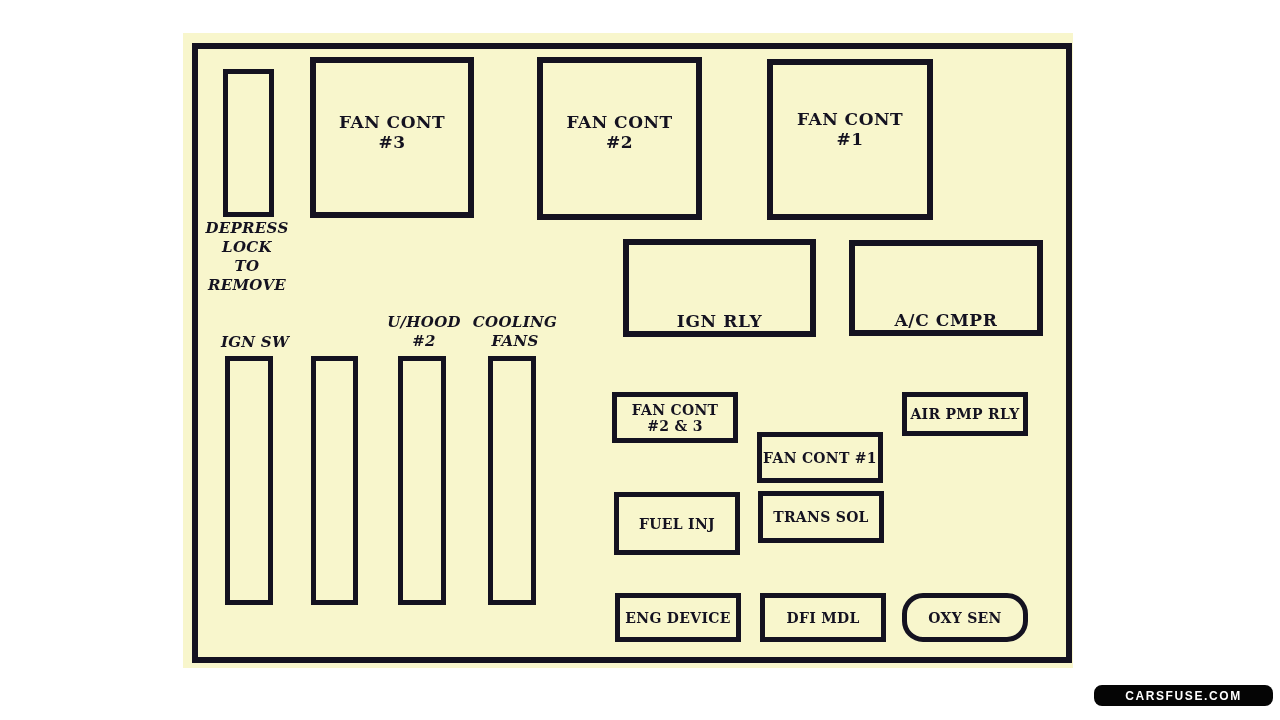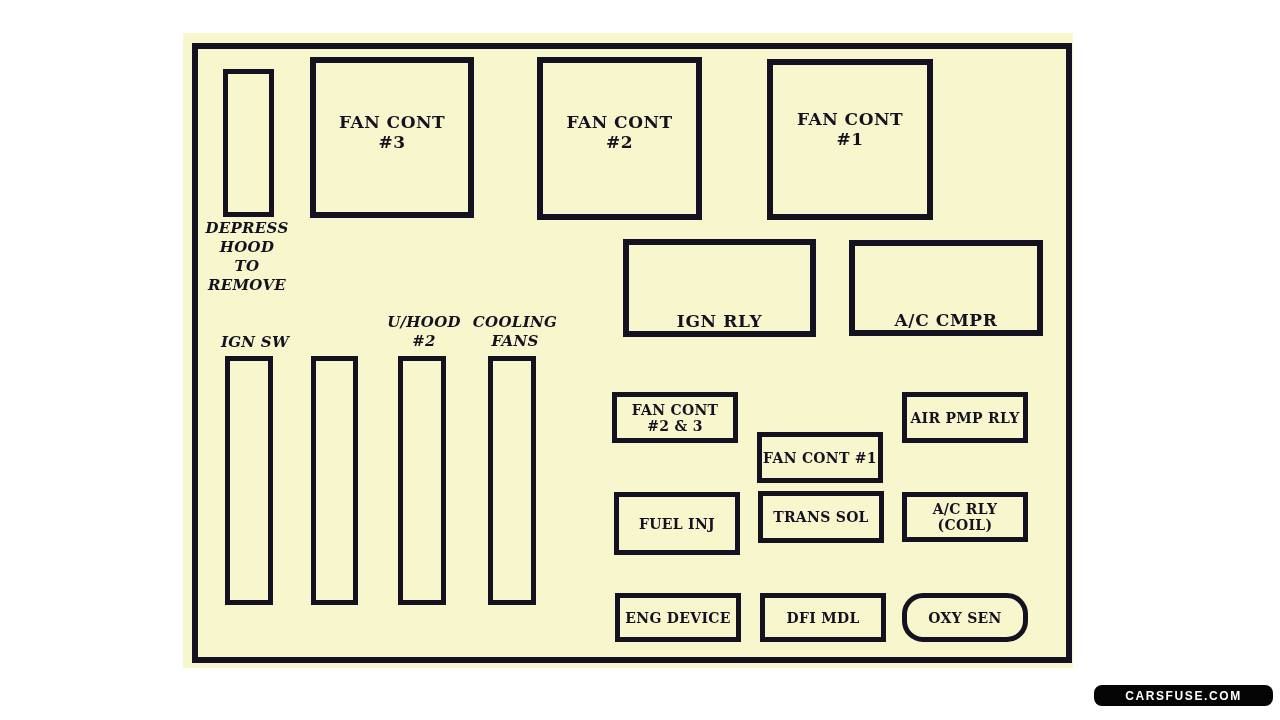--- a/index.html
+++ b/index.html
@@ -48,21 +48,21 @@
   .depress-label{left:201px;top:219px;width:92px;font-size:15px;line-height:19px;letter-spacing:.3px;}
   .ignsw-label{left:213px;top:333px;width:84px;font-size:15px;letter-spacing:.3px;}
   .uhood-label{left:383px;top:313px;width:82px;font-size:15px;line-height:19px;letter-spacing:.3px;}
   .cooling-label{left:471px;top:313px;width:88px;font-size:15px;line-height:19px;letter-spacing:.3px;}
 
   
   .small{position:absolute;width:126px;border:5px solid var(--line);display:flex;flex-direction:column;align-items:center;justify-content:center;}
   .small span{display:block;text-align:center;font-weight:bold;font-size:14px;line-height:16px;letter-spacing:.3px;}
   .r1c1{left:612px;top:392px;height:51px;}
   .r1c2{left:757px;top:392px;height:51px;margin-top:40px;}
-  .r1c3{left:902px;top:392px;height:51px;}
+  .r1c3{left:902px;top:392px;height:44px;}
   .r2c1{left:614px;top:492px;height:63px;}
   .r2c2{left:758px;top:491px;height:52px;}
   .r2c3{left:902px;top:492px;height:50px;}
   .r3c1{left:615px;top:593px;height:49px;}
   .r3c2{left:760px;top:593px;height:49px;}
   .r3c3{left:902px;top:593px;height:49px;border-radius:21px;}
 
   
   .badge{
     position:absolute;left:1094px;top:685px;width:179px;height:21px;
@@ -76,21 +76,21 @@
 <body>
 
 <div class="stage">
 
   <div class="panel"></div>
   <div class="outline"></div>
 
   <div class="slot depress-slot"></div>
   <div class="txt depress-label">
     <span>DEPRESS</span>
-    <span>HOOD</span>
+    <span>LOCK</span>
     <span>TO</span>
     <span>REMOVE</span>
   </div>
 
   <div class="box bigbox fc3">
     <span>FAN CONT</span>
     <span>#3</span>
   </div>
   <div class="box bigbox fc2">
     <span>FAN CONT</span>
@@ -135,24 +135,20 @@
   <div class="small r1c3">
     <span>AIR PMP RLY</span>
   </div>
 
   <div class="small r2c1">
     <span>FUEL INJ</span>
   </div>
   <div class="small r2c2">
     <span>TRANS SOL</span>
   </div>
-  <div class="small r2c3">
-    <span>A/C RLY</span>
-    <span>(COIL)</span>
-  </div>
 
   <div class="small r3c1">
     <span>ENG DEVICE</span>
   </div>
   <div class="small r3c2">
     <span>DFI MDL</span>
   </div>
   <div class="small r3c3">
     <span>OXY SEN</span>
   </div>

